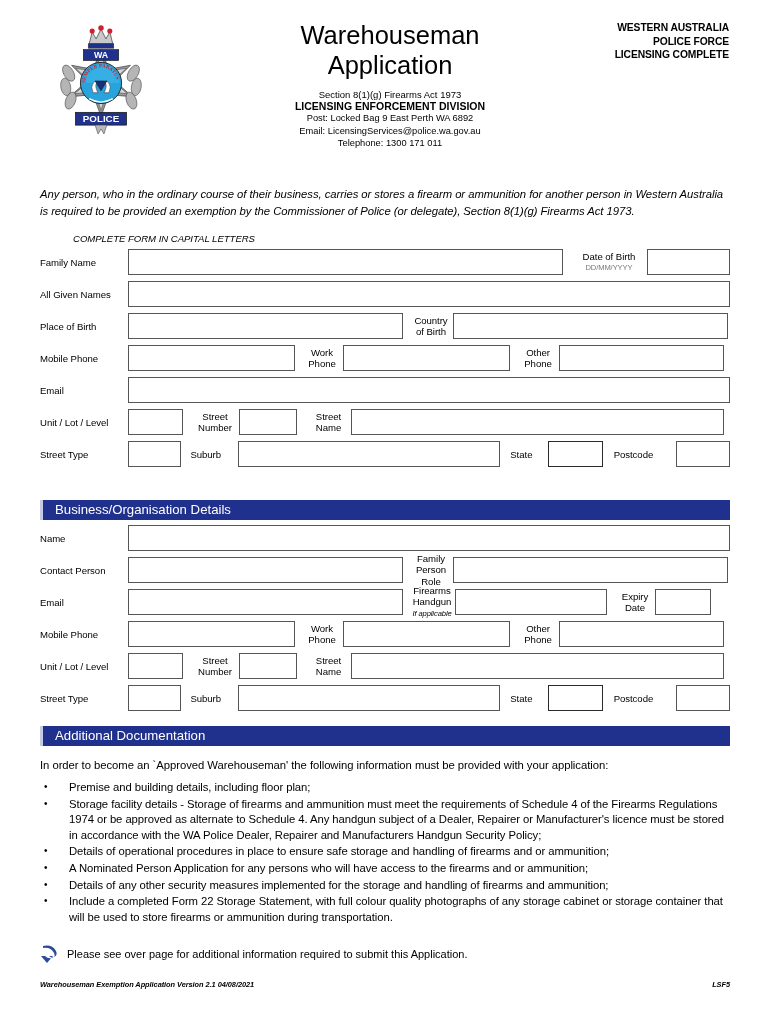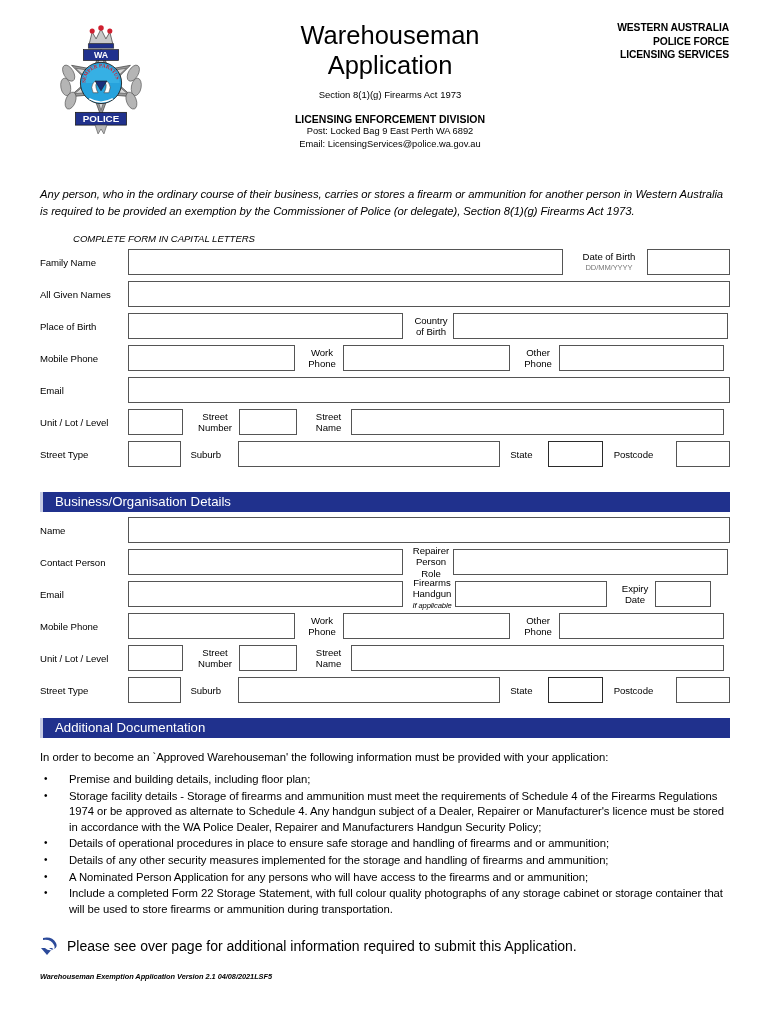--- a/index.html
+++ b/index.html
@@ -48,21 +48,20 @@
     font-weight: normal;
     letter-spacing: 0px;
   }
   .subtitle {
     font-size: 9.5px;
     margin-top: 9px;
   }
   .div-name {
     font-size: 10.5px;
     font-weight: bold;
-    margin-top: 13px;
   }
   .addr-line {
     font-size: 9.3px;
     line-height: 12.6px;
   }
   .agency {
     position: absolute;
     right: 1px;
     top: 21px;
     text-align: right;
@@ -171,30 +170,31 @@
     left: 4px;
     top: -1px;
     font-size: 10px;
   }
 
   
   .footer-note {
     display: flex;
     align-items: center;
     margin-top: 17px;
-    font-size: 14px;
+    font-size: 11px;
   }
   .arrow-icon {
     width: 22px;
     height: 24px;
     flex: none;
     margin-right: 5px;
   }
   .footer-line {
     display: flex;
+    justify-content: space-between;
     align-items: flex-end;
     margin-top: 14px;
     font-size: 7.4px;
     font-style: italic;
     font-weight: bold;
     letter-spacing: -0.05px;
   }
 </style>
 </head>
 <body>
@@ -257,26 +257,27 @@
       </svg>
     </div>
 
     <div class="title-block">
       <div class="main-title">Warehouseman</div>
       <div class="main-title">Application</div>
       <div class="subtitle">Section 8(1)(g) Firearms Act 1973</div>
       <div class="div-name">LICENSING ENFORCEMENT DIVISION</div>
       <div class="addr-line">Post: Locked Bag 9 East Perth WA 6892</div>
       <div class="addr-line">Email: LicensingServices@police.wa.gov.au</div>
+      <div class="addr-line">Telephone: 1300 171 011</div>
     </div>
 
     <div class="agency">
       <div>WESTERN AUSTRALIA</div>
       <div>POLICE FORCE</div>
-      <div>LICENSING SERVICES</div>
+      <div>LICENSING COMPLETE</div>
     </div>
   </div>
 
   <div class="intro">Any person, who in the ordinary course of their business, carries or stores a firearm or ammunition for another person in Western Australia is required to be provided an exemption by the Commissioner of Police (or delegate), Section 8(1)(g) Firearms Act 1973.</div>
   <div class="caps-note">COMPLETE FORM IN CAPITAL LETTERS</div>
 
 
   <div class="rows">
 
     <div class="row">
@@ -344,34 +345,34 @@
       <div class="box" style="width:55px"></div>
       <div class="lbl" style="width:48px;padding-left:9px">Suburb</div>
       <div class="box" style="width:270px"></div>
       <div class="lbl" style="width:38px;padding-left:10px">State</div>
       <div class="state-wrap box dark" style="width:56px"></div>
       <div class="lbl" style="width:62px;padding-left:11px">Postcode</div>
       <div class="box" style="width:56px"></div>
     </div>
   </div>
 
-  <div class="sec-bar" style="margin-top:22px">Business/Organisation Details</div>
+  <div class="sec-bar" style="margin-top:30px">Business/Organisation Details</div>
 
   <div class="rows">
 
     <div class="row">
       <div class="lbl w-lbl-a">Name</div>
       <div class="box" style="width:602px"></div>
     </div>
 
     <div class="row">
       <div class="lbl w-lbl-a">Contact Person</div>
       <div class="box" style="width:275px"></div>
       <div class="lbl multi" style="width:44px;padding-left:6px">
-        <span>Repairer</span>
+        <span>Family</span>
         <span>Person</span>
         <span>Role</span>
       </div>
       <div class="box" style="width:275px"></div>
     </div>
 
     <div class="row">
       <div class="lbl w-lbl-a">Email</div>
       <div class="box" style="width:275px"></div>
       <div class="lbl multi" style="width:46px;padding-left:6px">
@@ -430,22 +431,22 @@
   </div>
 
   <div class="sec-bar" style="margin-top:12px">Additional Documentation</div>
 
   <div class="addl-intro">In order to become an `Approved Warehouseman' the following information must be provided with your application:</div>
 
   <ul class="bullets">
     <li>Premise and building details, including floor plan;</li>
     <li>Storage facility details - Storage of firearms and ammunition must meet the requirements of Schedule 4 of the Firearms Regulations 1974 or be approved as alternate to Schedule 4. Any handgun subject of a Dealer, Repairer or Manufacturer's licence must be stored in accordance with the WA Police Dealer, Repairer and Manufacturers Handgun Security Policy;</li>
     <li>Details of operational procedures in place to ensure safe storage and handling of firearms and or ammunition;</li>
+    <li>A Nominated Person Application for any persons who will have access to the firearms and or ammunition;</li>
     <li>Details of any other security measures implemented for the storage and handling of firearms and ammunition;</li>
-    <li>A Nominated Person Application for any persons who will have access to the firearms and or ammunition;</li>
     <li>Include a completed Form 22 Storage Statement, with full colour quality photographs of any storage cabinet or storage container that will be used to store firearms or ammunition during transportation.</li>
   </ul>
 
   <div class="footer-note">
     <span class="arrow-icon">
       <svg viewBox="0 0 22 24" width="22" height="24">
         <path d="M3 4 q9 -2 13 5 q2 4 -2 6 q-3 1 -5 -1 l4 0 l-6 7 l-6 -7 l4 0 q3 3 7 2 q4 -1 2 -5 q-3 -6 -11 -5 Z" fill="#2c4a9a"></path>
       </svg>
     </span>
     <span>Please see over page for additional information required to submit this Application.</span>

